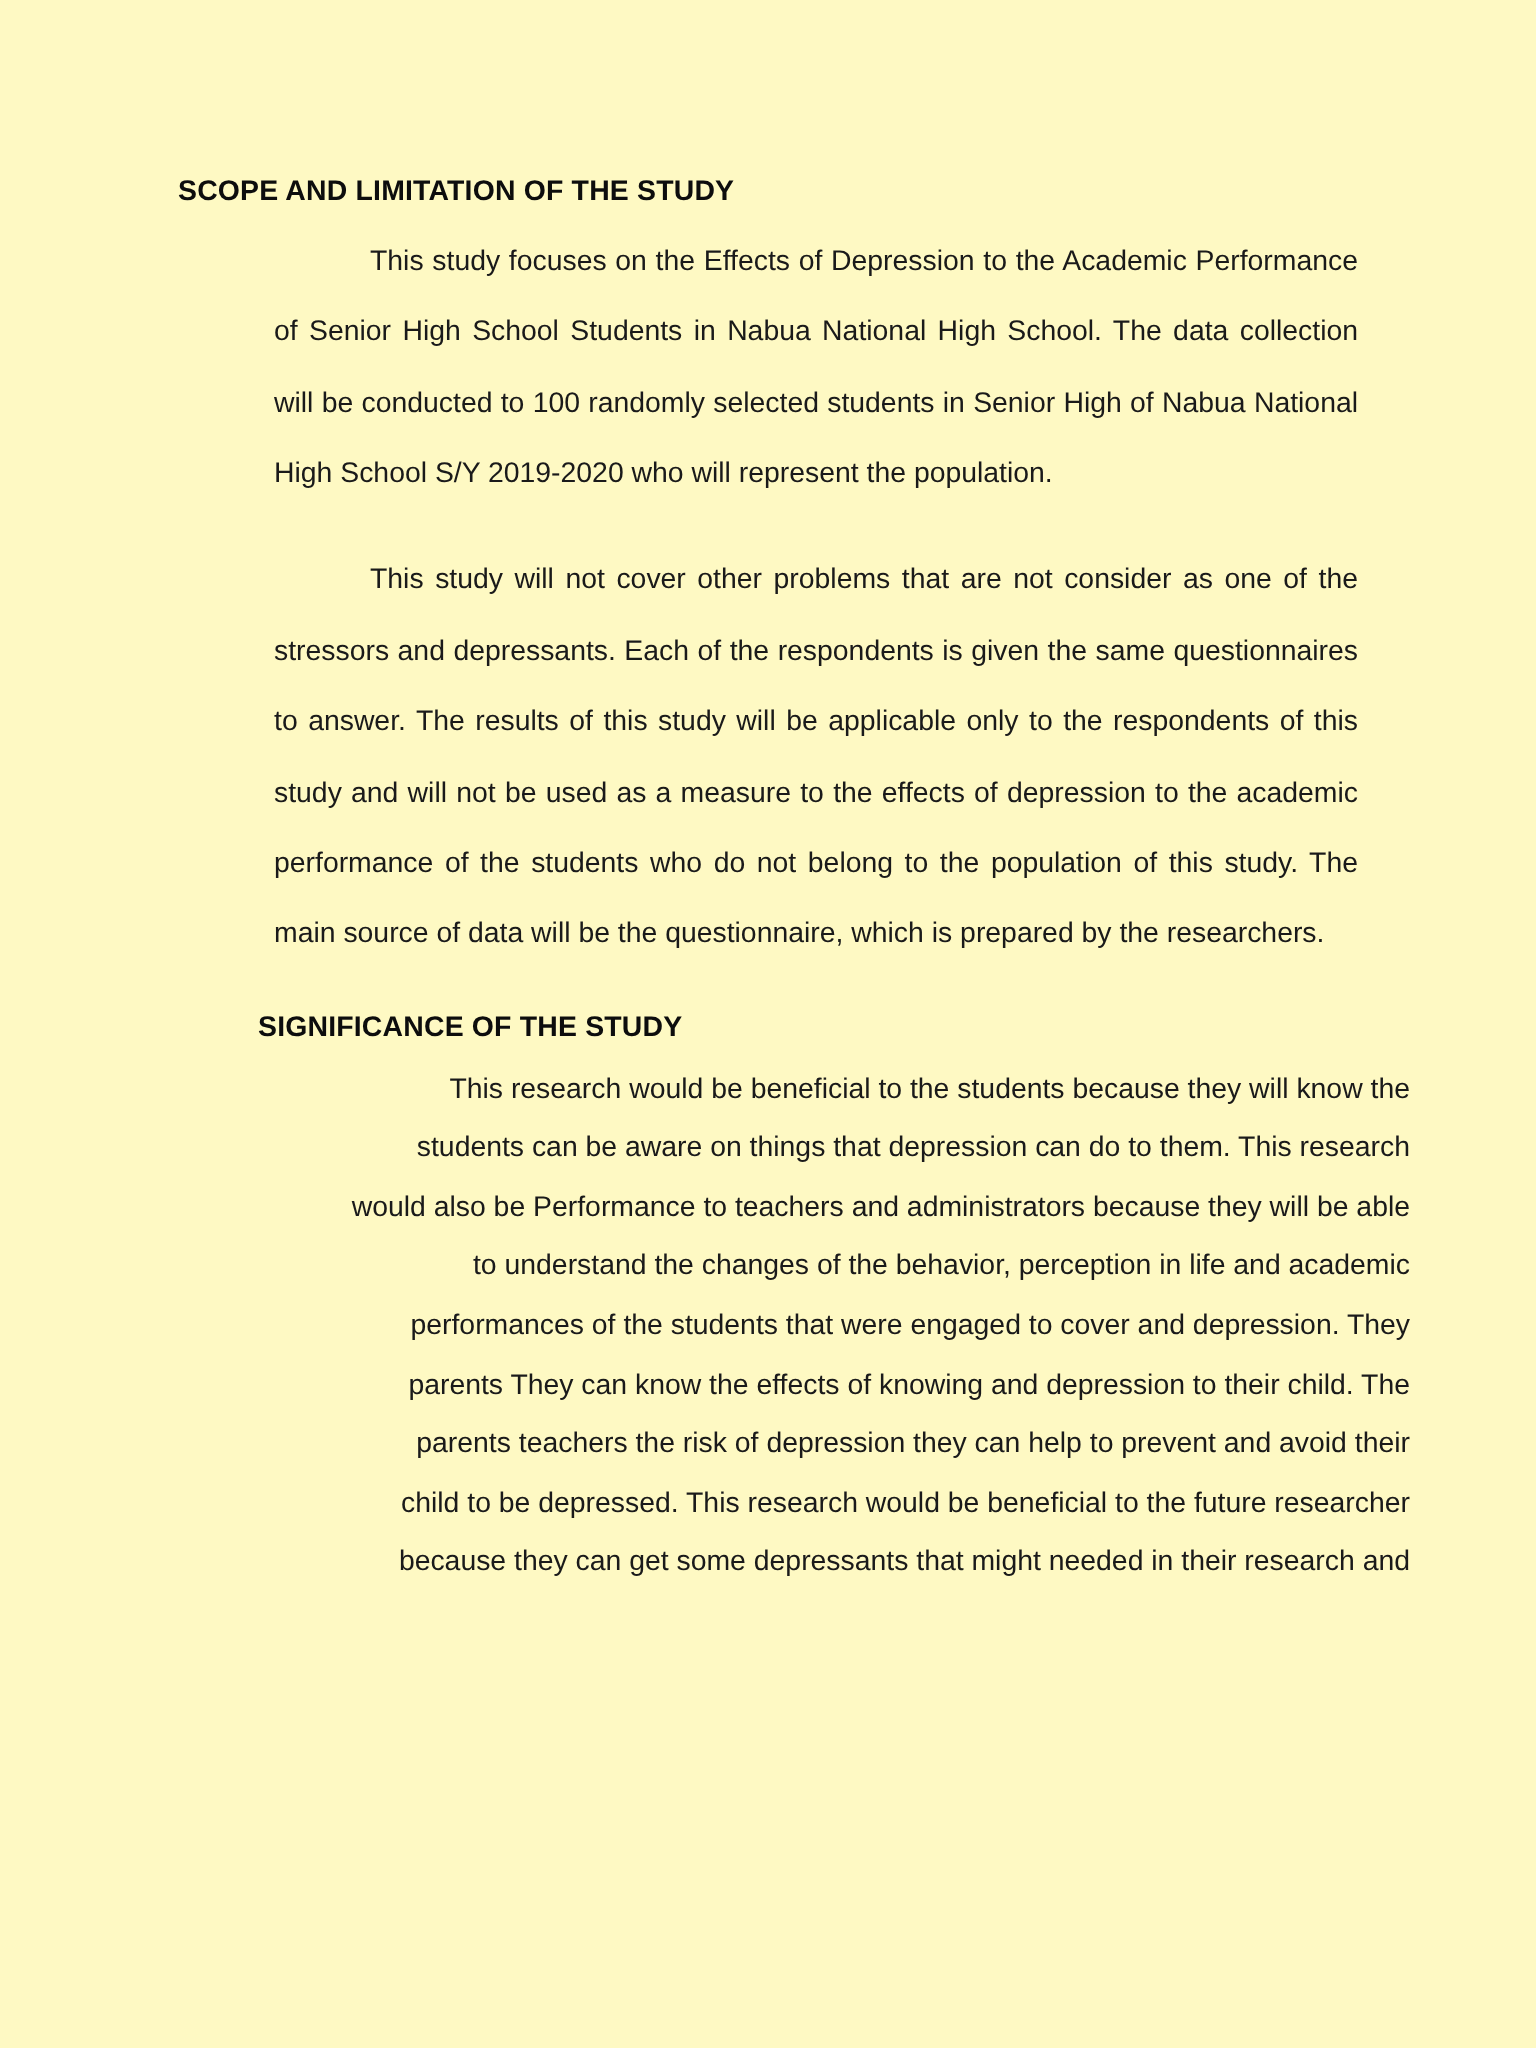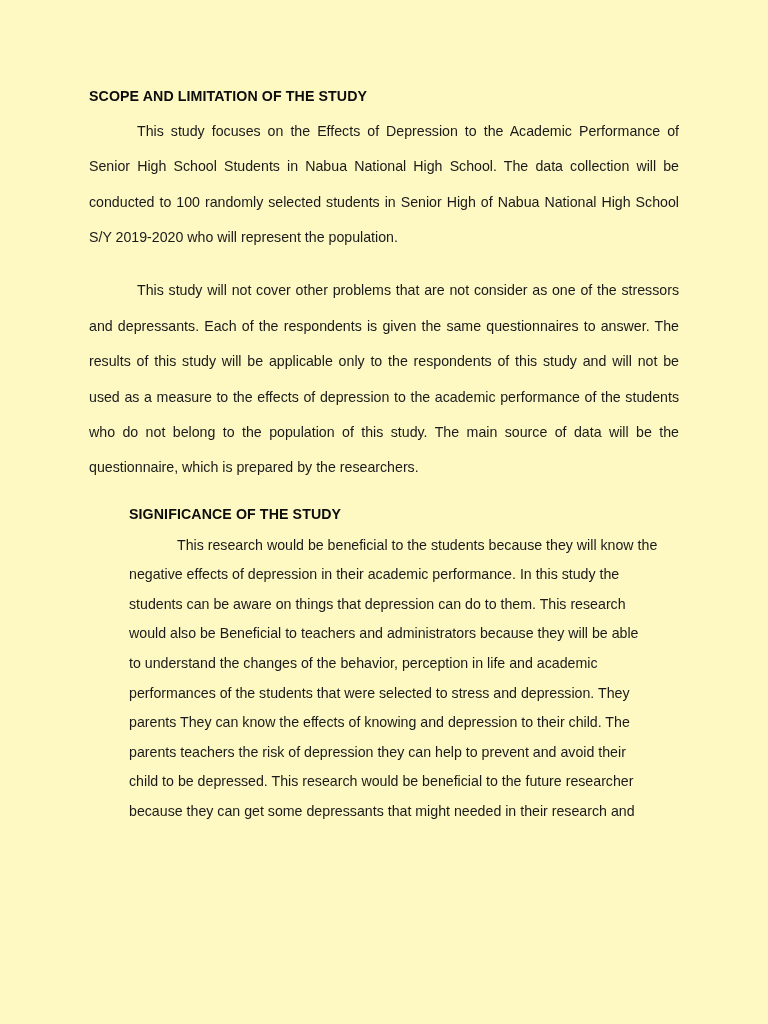--- a/index.html
+++ b/index.html
@@ -48,20 +48,21 @@
     line-height: 35.4px;
     margin: 0;
     color: #1a1a1a;
     text-align: justify;
     text-justify: inter-word;
     hyphens: none;
   }
 
   .body-par.first-indent {
     text-indent: 48px;
+    margin-left: 48px;
   }
 
   
   .sec1-par {
     margin-top: 8px;
   }
 
   .sec2-par {
     margin-top: 18px;
   }
@@ -71,21 +72,21 @@
     margin-top: 20px;
     margin-left: 40px;
   }
 
   .sec3-par {
     font-size: 14.2px;
     line-height: 29.6px;
     margin: 0;
     margin-top: 7px;
     color: #1a1a1a;
-    text-align: left;
+    text-align: right;
     width: 576px;
   }
 
   .sec3-par .lead-indent {
     display: inline-block;
     width: 48px;
   }
 
   
   .ln { display: block; }
@@ -101,25 +102,24 @@
 
     <p class="body-par first-indent sec1-par">This study focuses on the Effects of Depression to the Academic Performance of Senior High School Students in Nabua National High School. The data collection will be conducted to 100 randomly selected students in Senior High of Nabua National High School S/Y 2019-2020 who will represent the population.</p>
 
     <p class="body-par first-indent sec2-par">This study will not cover other problems that are not consider as one of the stressors and depressants. Each of the respondents is given the same questionnaires to answer. The results of this study will be applicable only to the respondents of this study and will not be used as a measure to the effects of depression to the academic performance of the students who do not belong to the population of this study. The main source of data will be the questionnaire, which is prepared by the researchers.</p>
 
     <div class="sec3-wrap">
       <h2 class="section-heading">SIGNIFICANCE OF THE STUDY</h2>
 
       <p class="sec3-par">
         <span class="ln"><span class="lead-indent"></span><span>This research would be beneficial to the students because they will know the</span></span>
-        <span class="ln">negative effects of depression in their academic performance. In this study the</span>
         <span class="ln">students can be aware on things that depression can do to them. This research</span>
-        <span class="ln">would also be Beneficial to teachers and administrators because they will be able</span>
+        <span class="ln">would also be Performance to teachers and administrators because they will be able</span>
         <span class="ln">to understand the changes of the behavior, perception in life and academic</span>
-        <span class="ln">performances of the students that were selected to stress and depression. They</span>
+        <span class="ln">performances of the students that were engaged to cover and depression. They</span>
         <span class="ln">parents They can know the effects of knowing and depression to their child. The</span>
         <span class="ln">parents teachers the risk of depression they can help to prevent and avoid their</span>
         <span class="ln">child to be depressed. This research would be beneficial to the future researcher</span>
         <span class="ln">because they can get some depressants that might needed in their research and</span>
       </p>
     </div>
 
   </div>
 </div>
 

